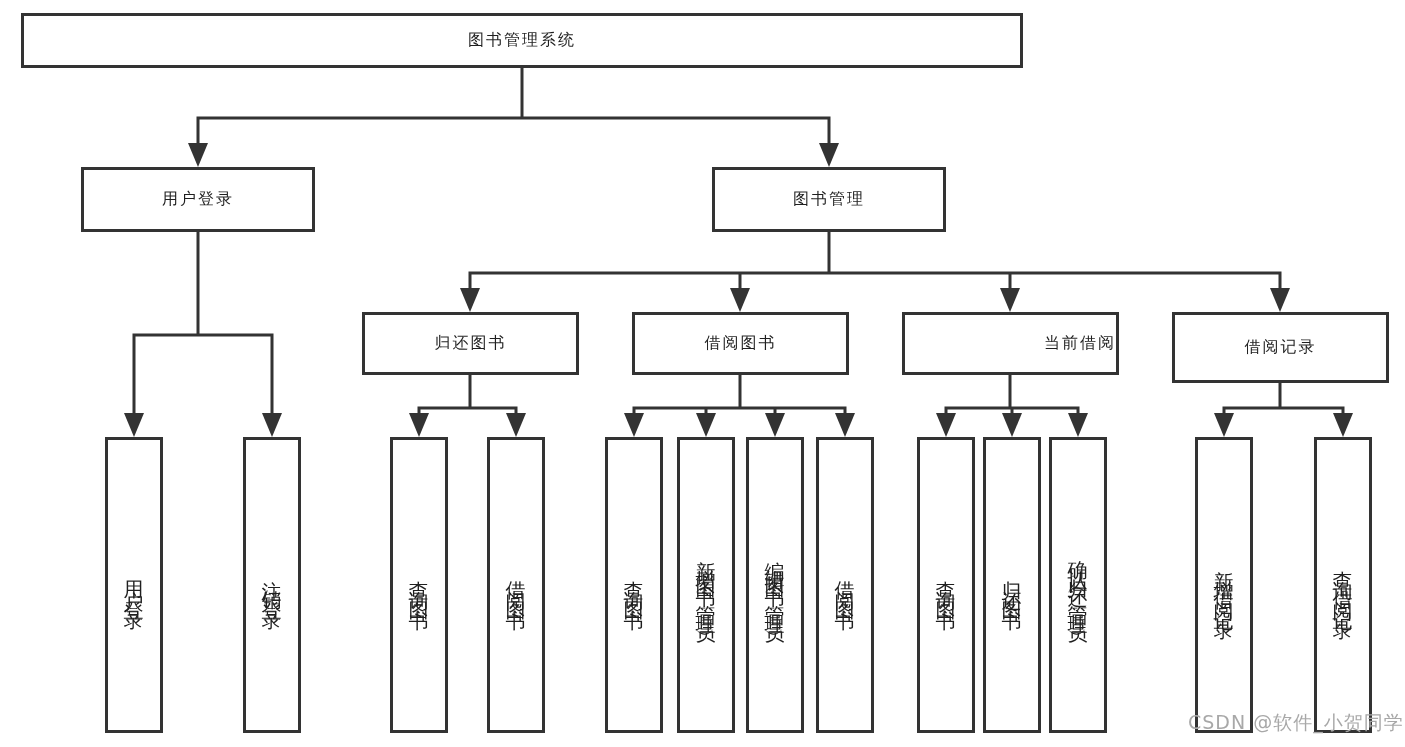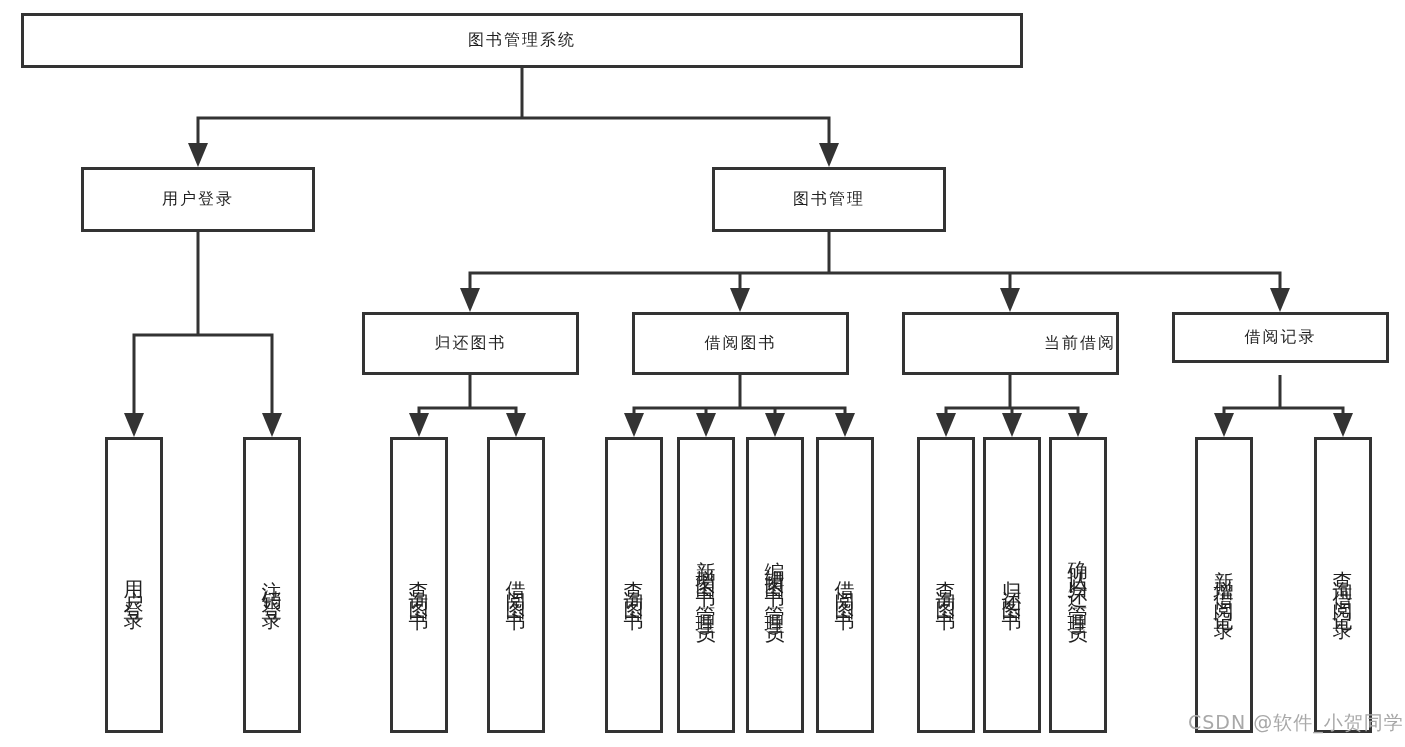--- a/index.html
+++ b/index.html
@@ -121,21 +121,21 @@
 
   <div class="box hbox" style="left:362px;top:312px;width:217px;height:63px;">
     <span>归还图书</span>
   </div>
   <div class="box hbox" style="left:632px;top:312px;width:217px;height:63px;">
     <span>借阅图书</span>
   </div>
   <div class="box hbox" style="left:902px;top:312px;width:217px;height:63px;justify-content:flex-end;">
     <span>当前借阅</span>
   </div>
-  <div class="box hbox" style="left:1172px;top:312px;width:217px;height:51px;">
+  <div class="box hbox" style="left:1172px;top:312px;width:217px;height:71px;">
     <span>借阅记录</span>
   </div>
 
   <div class="box vbox" style="left:105px;">
     <span>用户登录</span>
   </div>
   <div class="box vbox" style="left:243px;">
     <span>注销登录</span>
   </div>
 

